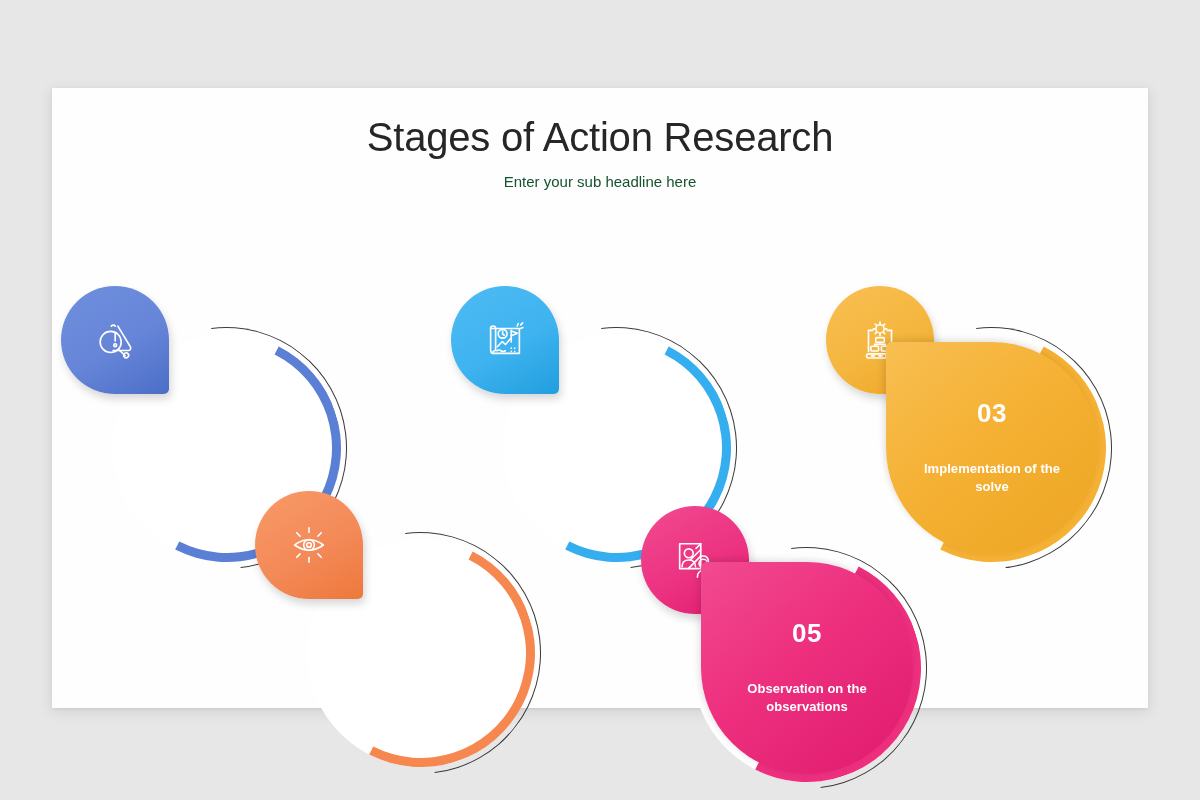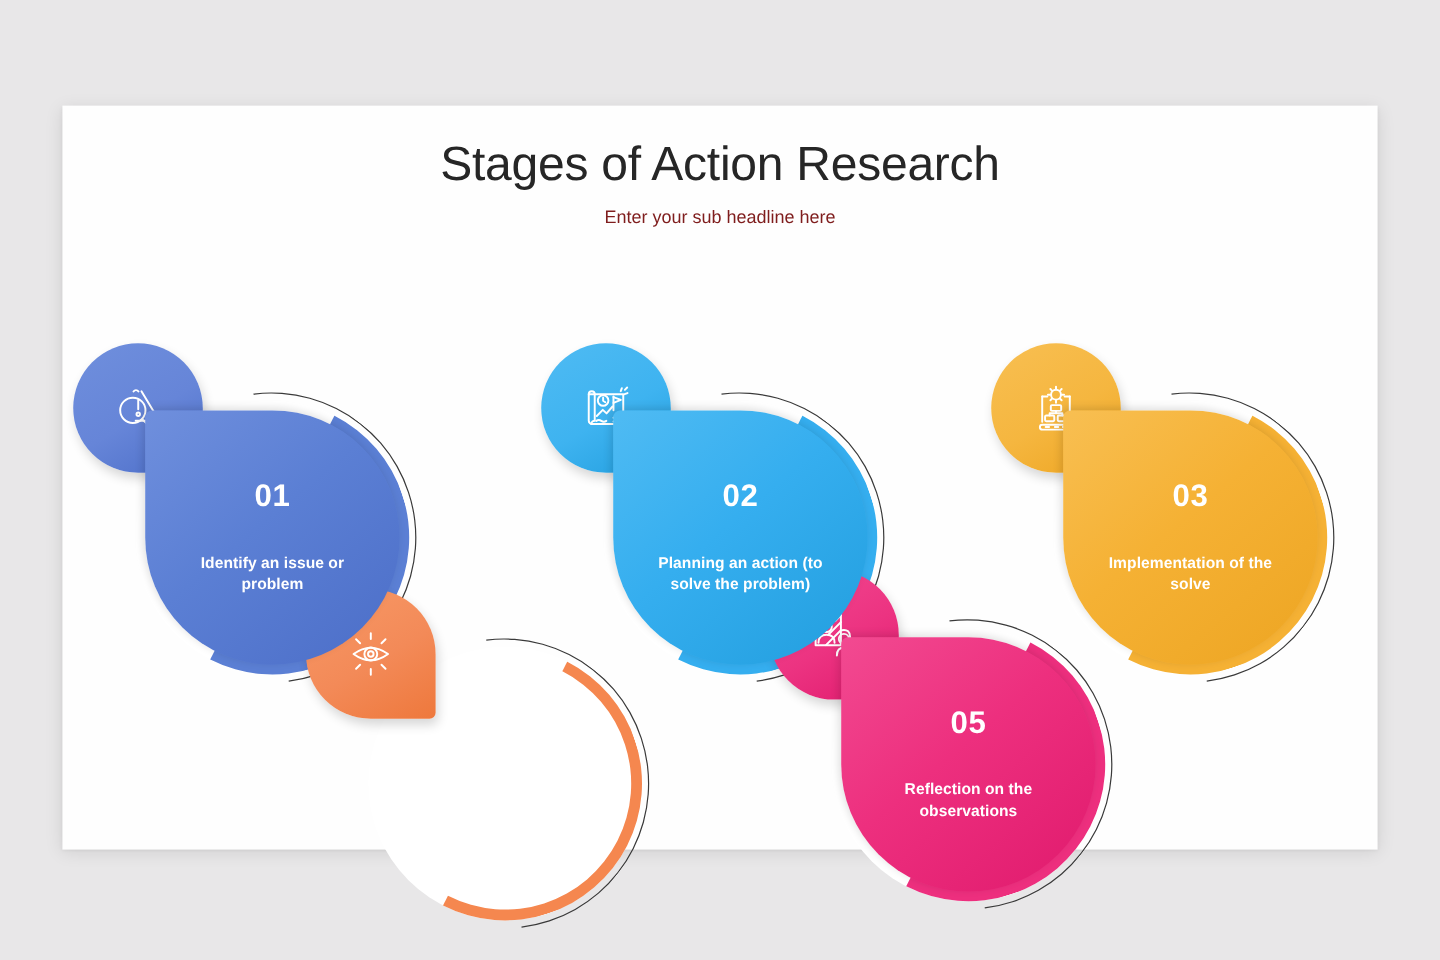--- a/index.html
+++ b/index.html
@@ -15,21 +15,21 @@
     width:1096px; height:620px;
     background:#fefefe;
     box-shadow:0 3px 14px rgba(0,0,0,0.10), 0 1px 3px rgba(0,0,0,0.06);
   }
   .header{ text-align:center; padding-top:26px; }
   .title{
     font-size:40px; font-weight:400; color:#262626;
     letter-spacing:-0.2px; line-height:1.15;
   }
   .subtitle{
-    font-size:15px; font-weight:400; color:#7f1d1d;
+    font-size:15px; font-weight:400; color:#14532d;
     margin-top:13px;
   }
 
   .stage-area{ position:relative; width:100%; height:100%; }
 
   
   .card{ position:absolute; width:240px; height:240px; }
 
   
   .ring-thin{
@@ -103,46 +103,38 @@
   <div class="header">
     <div class="title" style="color: rgb(38, 38, 38);">Stages of Action Research</div>
     <div class="subtitle">Enter your sub headline here</div>
   </div>
 
   <div class="stage-area" id="stage-area">
       <div class="card" style="left: 66px; top: 142px;">
         <div class="ring-thin" style="border-right-color: rgb(58, 58, 58); border-bottom-color: rgb(58, 58, 58);"></div>
         <div class="ring-white"></div>
         <div class="ring-thick" style="border-right-color: rgb(91, 127, 212); border-bottom-color: rgb(91, 127, 212);"></div>
-        <div class="blob" style="background: linear-gradient(140deg, rgb(111, 143, 221) 0%, rgb(91, 127, 212) 45%, rgb(76, 110, 200) 100%);">
-          <div class="num">01</div>
-          <div class="desc">Identify an issue or problem</div>
-        </div>
         <div class="bubble" style="background: linear-gradient(150deg, rgb(111, 143, 221) 0%, rgb(102, 133, 216) 55%, rgb(76, 110, 200) 100%);">
           <span>
     <svg viewBox="0 0 48 48" fill="none" stroke="#fff" stroke-width="1.7" stroke-linecap="round" stroke-linejoin="round">
       <path d="M27 9.5 L40 31 a2.6 2.6 0 0 1 -2.3 4 H22"></path>
       <path d="M24.4 9.6 a2.6 2.6 0 0 0 -4.3 0"></path>
       <line x1="24.2" y1="17" x2="24.2" y2="25"></line>
       <circle cx="24.2" cy="29.4" r="1.5"></circle>
       <circle cx="19.5" cy="26" r="11"></circle>
       <line x1="27.6" y1="33.8" x2="34.5" y2="40.2"></line>
       <path d="M34 38 a2.6 2.6 0 1 0 3.7 3.6 a2.6 2.6 0 0 0 -3.7 -3.6"></path>
     </svg>
           </span>
         </div>
       </div>
       <div class="card" style="left: 456px; top: 142px;">
         <div class="ring-thin" style="border-right-color: rgb(58, 58, 58); border-bottom-color: rgb(58, 58, 58);"></div>
         <div class="ring-white"></div>
         <div class="ring-thick" style="border-right-color: rgb(53, 174, 239); border-bottom-color: rgb(53, 174, 239);"></div>
-        <div class="blob" style="background: linear-gradient(140deg, rgb(79, 187, 243) 0%, rgb(53, 174, 239) 45%, rgb(34, 158, 222) 100%);">
-          <div class="num">02</div>
-          <div class="desc">Planning an action (to solve the problem)</div>
-        </div>
         <div class="bubble" style="background: linear-gradient(150deg, rgb(79, 187, 243) 0%, rgb(62, 179, 240) 55%, rgb(34, 158, 222) 100%);">
           <span>
     <svg viewBox="0 0 48 48" fill="none" stroke="#fff" stroke-width="1.7" stroke-linecap="round" stroke-linejoin="round">
       <path d="M9 12 h30 v26 H12 a3 3 0 0 1 -3 -3 z"></path>
       <path d="M9 12 a2.6 2.6 0 0 1 5.2 0 v23 a3 3 0 0 0 -3 3"></path>
       <circle cx="21.5" cy="17.5" r="4.6"></circle>
       <path d="M21.5 15 v2.7 l1.9 1.3"></path>
       <path d="M30.5 14 v12"></path>
       <path d="M30.5 14.6 l6.4 2.3 -6.4 2.6"></path>
       <path d="M16 31 l5.2 -5.4 3.3 3.1 5.2 -6"></path>
@@ -195,27 +187,27 @@
       <path d="M9 24 q15 -11 30 0 q-15 11 -30 0 z"></path>
       <circle cx="24" cy="24" r="5.6"></circle>
       <circle cx="24" cy="24" r="2.4"></circle>
       <path d="M24 6 v5 M24 37 v5"></path>
       <path d="M11.2 11.2 l3.5 3.5 M33.3 33.3 l3.5 3.5"></path>
       <path d="M36.8 11.2 l-3.5 3.5 M14.7 33.3 l-3.5 3.5"></path>
     </svg>
           </span>
         </div>
       </div>
-      <div class="card" style="left: 646px; top: 331px;">
+      <div class="card" style="left: 646px; top: 362px;">
         <div class="ring-thin" style="border-right-color: rgb(58, 58, 58); border-bottom-color: rgb(58, 58, 58);"></div>
         <div class="ring-white"></div>
         <div class="ring-thick" style="border-right-color: rgb(237, 47, 126); border-bottom-color: rgb(237, 47, 126);"></div>
         <div class="blob" style="background: linear-gradient(140deg, rgb(242, 74, 145) 0%, rgb(237, 47, 126) 45%, rgb(224, 26, 109) 100%);">
           <div class="num">05</div>
-          <div class="desc">Reflection on the observations</div>
+          <div class="desc">Observation on the observations</div>
         </div>
         <div class="bubble" style="background: linear-gradient(150deg, rgb(242, 74, 145) 0%, rgb(236, 51, 129) 55%, rgb(224, 26, 109) 100%);">
           <span>
     <svg viewBox="0 0 48 48" fill="none" stroke="#fff" stroke-width="1.7" stroke-linecap="round" stroke-linejoin="round">
       <path d="M8 7 h22 v26 H8 z"></path>
       <path d="M30 7 l-5 5 M30 13 l-11 11 M30 20 l-13 13"></path>
       <circle cx="17.5" cy="17" r="4.6"></circle>
       <path d="M10.5 31 q0 -7 7 -7 q7 0 7 7"></path>
       <path d="M31 20 q7 -1 7 6 q0 4 -3.5 5.6 l0.8 4.2 -4 -3.2"></path>
       <circle cx="32.6" cy="27.6" r="4.4"></circle>

